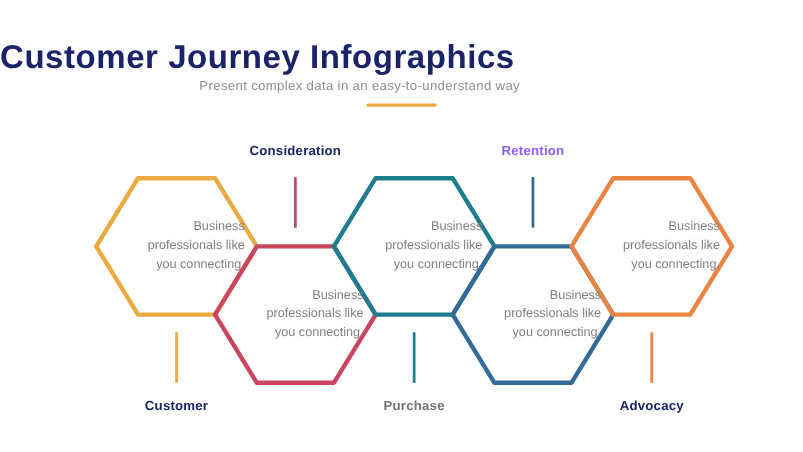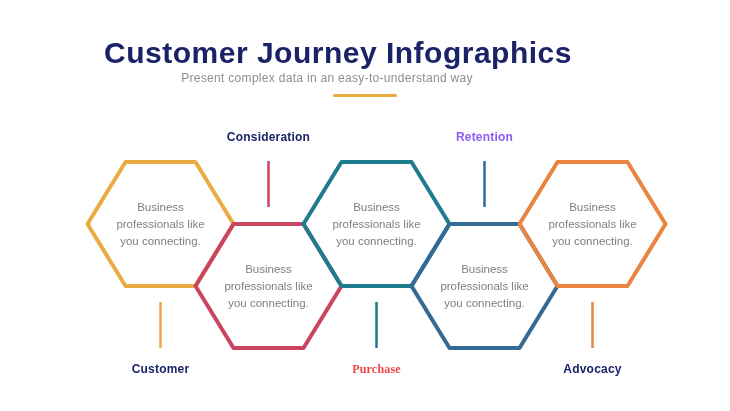--- a/index.html
+++ b/index.html
@@ -5,41 +5,41 @@
   html,body{margin:0;padding:0;background:#ffffff;}
   .canvas{
     position:relative;
     width:730px;height:411px;
     background:#ffffff;
     overflow:hidden;
     font-family:"Liberation Sans", sans-serif;
   }
   .page-title{
     position:absolute;top:36px;left:0;width:676px;
-    text-align:center;
+    text-align:left;
     font-size:30px;font-weight:bold;letter-spacing:0.5px;
     margin:0;
   }
   .page-subtitle{
     position:absolute;top:71px;left:0;width:654px;
     text-align:center;
     font-size:12px;letter-spacing:0.3px;
     margin:0;
   }
   .title-divider{
     position:absolute;top:94px;left:50%;
     transform:translateX(-50%);
     width:64px;height:3px;border-radius:2px;
   }
   svg.diagram{position:absolute;left:0;top:0;}
   .hex-text{
     position:absolute;
     width:124px;
     transform:translate(-50%,-50%);
-    text-align:center;
+    text-align:right;
     font-size:11.5px;line-height:17px;
     white-space:pre-line;
   }
   .stage-label{
     position:absolute;
     transform:translateX(-50%);
     font-size:12px;font-weight:bold;letter-spacing:0.2px;
     white-space:nowrap;
   }
 </style>
@@ -69,21 +69,21 @@
 professionals like
 you connecting.</div>
       <div class="stage-label" style="left: 160.5px; top: 362px; color: rgb(27, 35, 104);">Customer</div>
       <div class="hex-text" style="left: 268.5px; top: 286px; color: rgb(127, 127, 127);">Business
 professionals like
 you connecting.</div>
       <div class="stage-label" style="left: 268.5px; top: 130px; color: rgb(27, 35, 104);">Consideration</div>
       <div class="hex-text" style="left: 376.5px; top: 224px; color: rgb(127, 127, 127);">Business
 professionals like
 you connecting.</div>
-      <div class="stage-label" style="left: 376.5px; top: 362px; color: #ef4444; font-family: Liberation Serif, serif;">Purchase</div>
+      <div class="stage-label" style="left: 376.5px; top: 362px; color: #737373;">Purchase</div>
       <div class="hex-text" style="left: 484.5px; top: 286px; color: rgb(127, 127, 127);">Business
 professionals like
 you connecting.</div>
       <div class="stage-label" style="left: 484.5px; top: 130px; color: #8b5cf6;">Retention</div>
       <div class="hex-text" style="left: 592.5px; top: 224px; color: rgb(127, 127, 127);">Business
 professionals like
 you connecting.</div>
       <div class="stage-label" style="left: 592.5px; top: 362px; color: rgb(27, 35, 104);">Advocacy</div>
     </div>
 </div>

